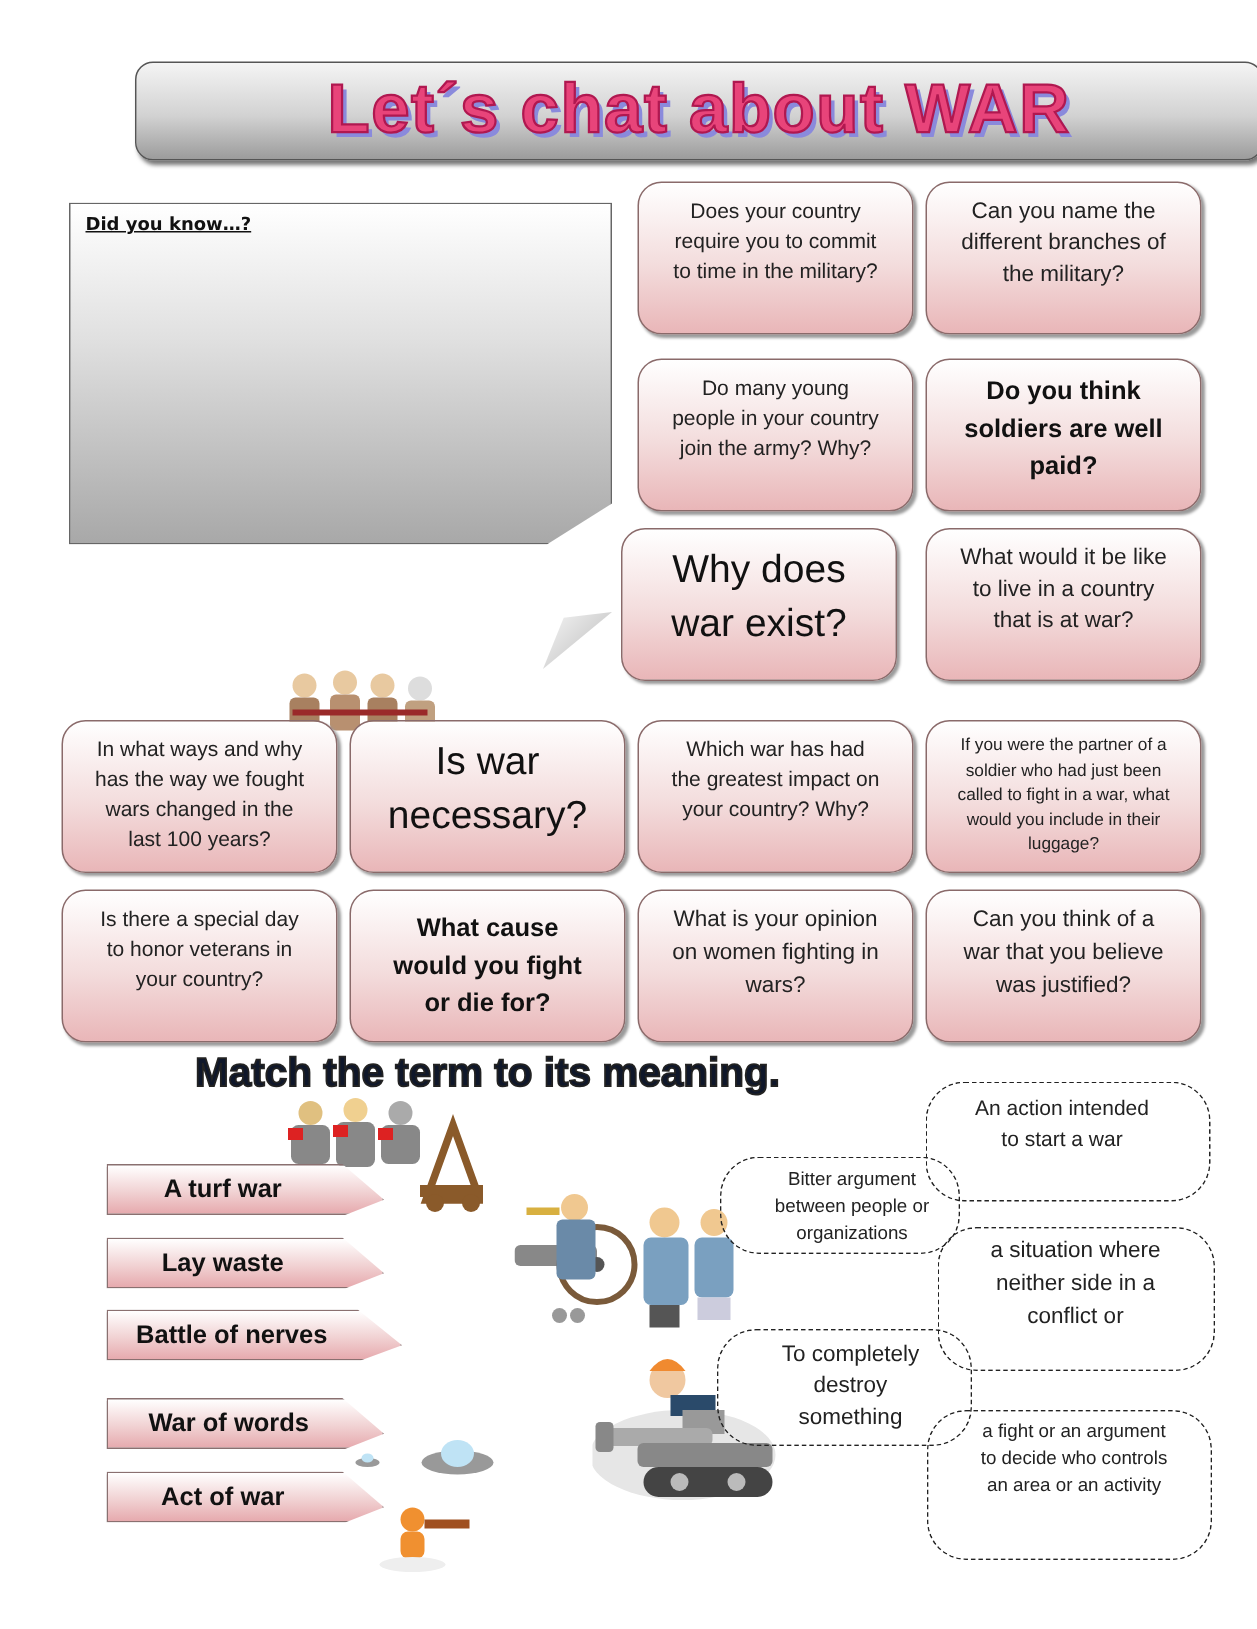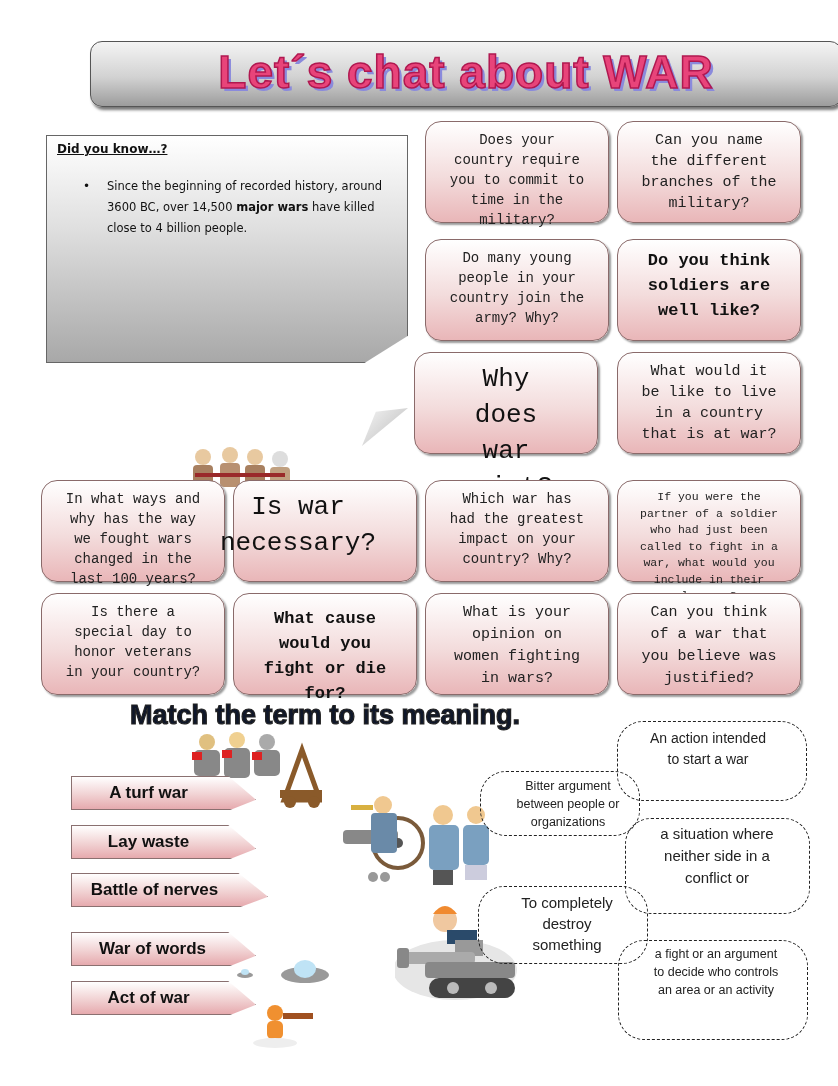--- a/index.html
+++ b/index.html
@@ -17,21 +17,21 @@
     background: linear-gradient(135deg, #f6f6f6, #b8b8b8); clip-path: polygon(100% 0, 0 100%, 30% 10%); }
   .dyk-heading { position: absolute; left: 10px; top: 6px; font-family: "DejaVu Sans", sans-serif; font-weight: bold; font-size: 12px; text-decoration: underline; }
   .dyk-list { position: absolute; left: 60px; top: 40px; width: 295px; list-style: none; font-family: "DejaVu Sans", sans-serif; font-size: 11.5px; line-height: 21px; }
   .dyk-list li { position: relative; margin-bottom: 16px; }
   .dyk-list li::before { content: "•"; position: absolute; left: -24px; top: 0; font-size: 12px; }
   .dyk-list b { font-weight: bold; }
   .dyk-list sup { font-size: 8px; }
 
   .card { position: absolute; width: 184px; height: 102px; border: 1px solid #8a6a6a; border-radius: 16px;
     background: linear-gradient(to bottom, #ffffff 0%, #f3dcdc 55%, #e9b6b8 100%); box-shadow: 2px 2px 2px #9a9a9a;
-    display: flex; align-items: flex-start; justify-content: flex-end; text-align: center; padding: 8px 20px 0; font-family: Liberation Mono, monospace; }
+    display: flex; align-items: flex-start; justify-content: center; text-align: center; padding: 8px 20px 0; }
   .card span { display: block; }
   .f-sm { font-size: 14px; line-height: 20px; color: #222; }
   .f-xs { font-size: 11.5px; line-height: 16.5px; color: #222; padding-top: 0; }
   .f-lg { font-size: 26px; line-height: 36px; color: #111; }
   .f-bd { font-size: 17px; line-height: 25px; font-weight: bold; color: #111; }
 
   .clip { position: absolute; }
 
   .match-title { position: absolute; left: 130px; top: 700px; font-family: "Liberation Sans", sans-serif; font-weight: 900; font-size: 27px;
     color: #0f172a; -webkit-text-stroke: 1.2px #222; letter-spacing: 0px; }
@@ -47,21 +47,20 @@
 </head>
 <body>
 
 <div class="title-bar">
   <span class="title-text">Let´s chat about WAR</span>
 </div>
 
 <div class="didyouknow">
   <div class="dyk-heading">Did you know…?</div>
   <ul class="dyk-list">
-    <li><span>Since the beginning of recorded history, around 3600 BC, over 14,500 </span><b>major wars</b><span> have killed close to 4 billion people.</span></li>
   </ul>
 </div>
 <div class="curl"></div>
 
 <svg class="clip" style="left:185px;top:443px" width="115" height="55">
   <circle cx="18" cy="14" r="8" fill="#e8c9a0"></circle>
     <rect x="8" y="22" width="20" height="22" rx="4" fill="#a88060"></rect>
   <circle cx="45" cy="12" r="8" fill="#e8c9a0"></circle>
     <rect x="35" y="20" width="20" height="24" rx="4" fill="#b89070"></rect>
   <circle cx="70" cy="14" r="8" fill="#e8c9a0"></circle>
@@ -74,21 +73,21 @@
 <div class="card" style="left:425px;top:121px">
     <span class="f-sm">Does your country require you to commit to time in the military?</span>
   </div>
 <div class="card" style="left:617px;top:121px">
     <span class="f-sm" style="font-size:15px;line-height:21px">Can you name the different branches of the military?</span>
   </div>
 <div class="card" style="left:425px;top:239px">
     <span class="f-sm">Do many young people in your country join the army? Why?</span>
   </div>
 <div class="card" style="left:617px;top:239px">
-    <span class="f-bd">Do you think soldiers are well like?</span>
+    <span class="f-bd">Do you think soldiers are well paid?</span>
   </div>
 <div class="card" style="left:414px;top:352px">
     <span class="f-lg" style="padding:0 10px">Why does war exist?</span>
   </div>
 <div class="card" style="left:617px;top:352px">
     <span class="f-sm" style="font-size:15px;line-height:21px">What would it be like to live in a country that is at war?</span>
   </div>
 
 <div class="card" style="left:41px;top:480px">
     <span class="f-sm">In what ways and why has the way we fought wars changed in the last 100 years?</span>

